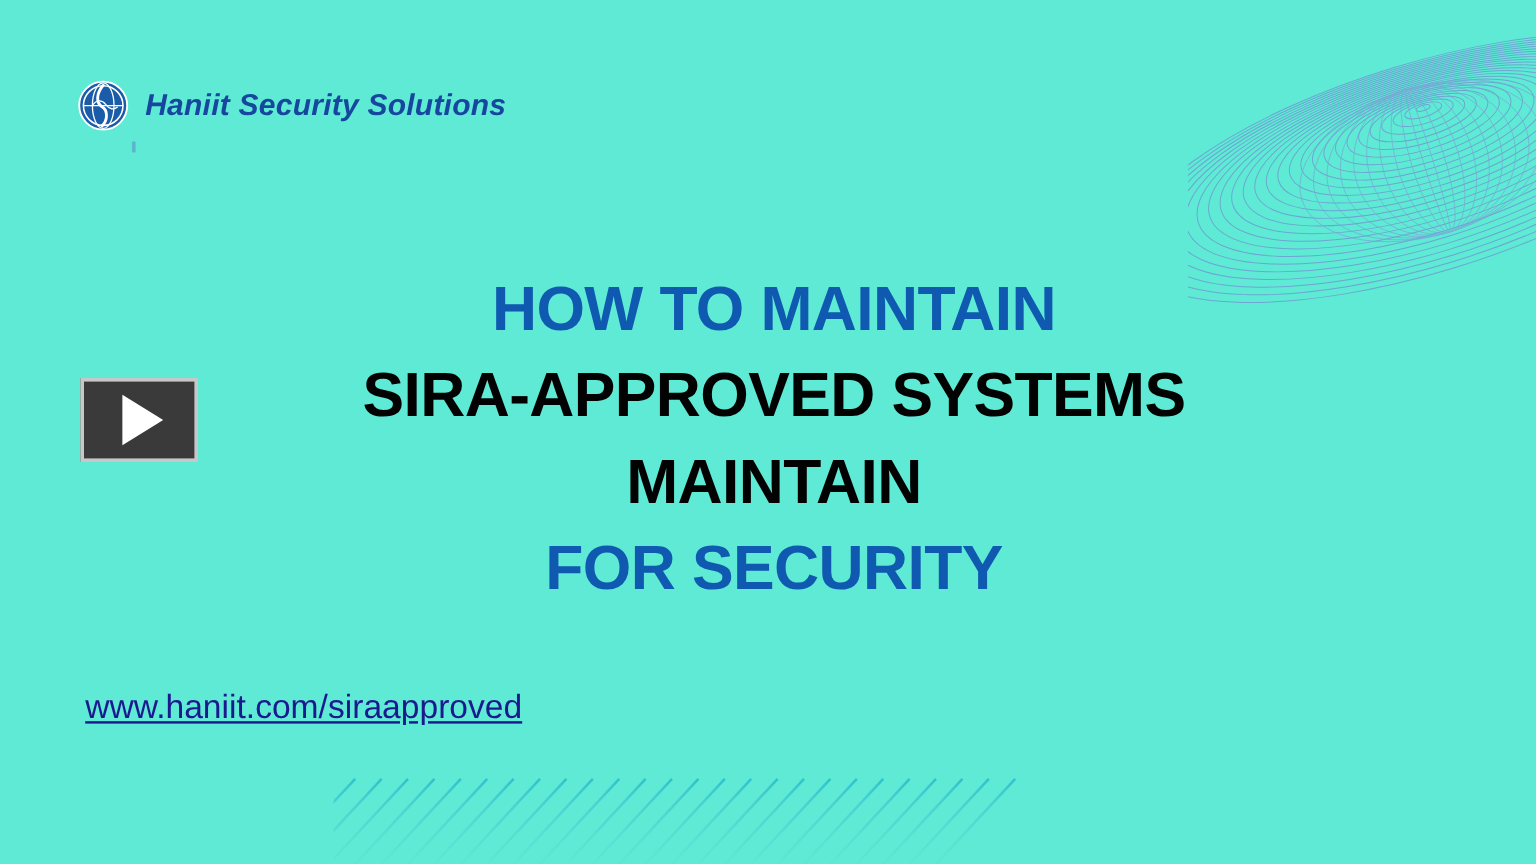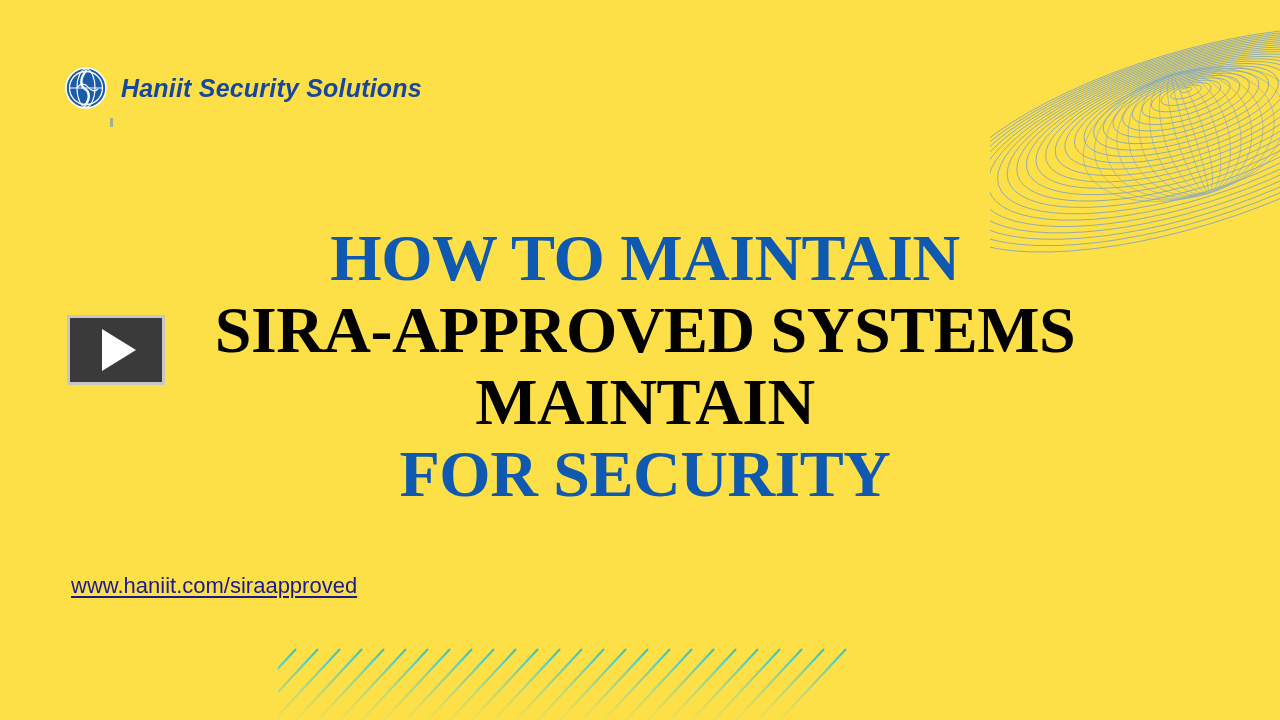--- a/index.html
+++ b/index.html
@@ -7,21 +7,21 @@
     padding: 0;
     background: #ffffff;
   }
   body {
     font-family: "Liberation Sans", sans-serif;
   }
   .slide {
     position: relative;
     width: 1280px;
     height: 720px;
-    background: #fde047;
+    background: #5eead4;
     overflow: hidden;
   }
 
   
   .deco-bowl {
     position: absolute;
     top: -18px;
     right: -40px;
     width: 330px;
     height: 310px;
@@ -75,26 +75,25 @@
 
   
   .title-block {
     position: absolute;
     left: 145px;
     top: 222px;
     width: 1000px;
     text-align: center;
   }
   .title-line {
-    font-size: 66px;
+    font-size: 52px;
     font-weight: bold;
     line-height: 72px;
     letter-spacing: -0.5px;
     white-space: nowrap;
-    font-family: Liberation Serif, serif;
   }
   .title-line.blue { color: #1059b0; }
   .title-line.black { color: #020202; }
 
   
   .play-button {
     position: absolute;
     left: 67px;
     top: 315px;
     width: 98px;
@@ -114,21 +113,21 @@
     border-bottom: 21px solid transparent;
     border-left: 34px solid #ffffff;
     margin-left: 6px;
   }
 
   
   .url-link {
     position: absolute;
     left: 71px;
     top: 573px;
-    font-size: 22px;
+    font-size: 28px;
     color: #1a1a8e;
     text-decoration: underline;
     text-underline-offset: 3px;
     white-space: nowrap;
     cursor: pointer;
   }
 </style>
 </head>
 <body>
 

